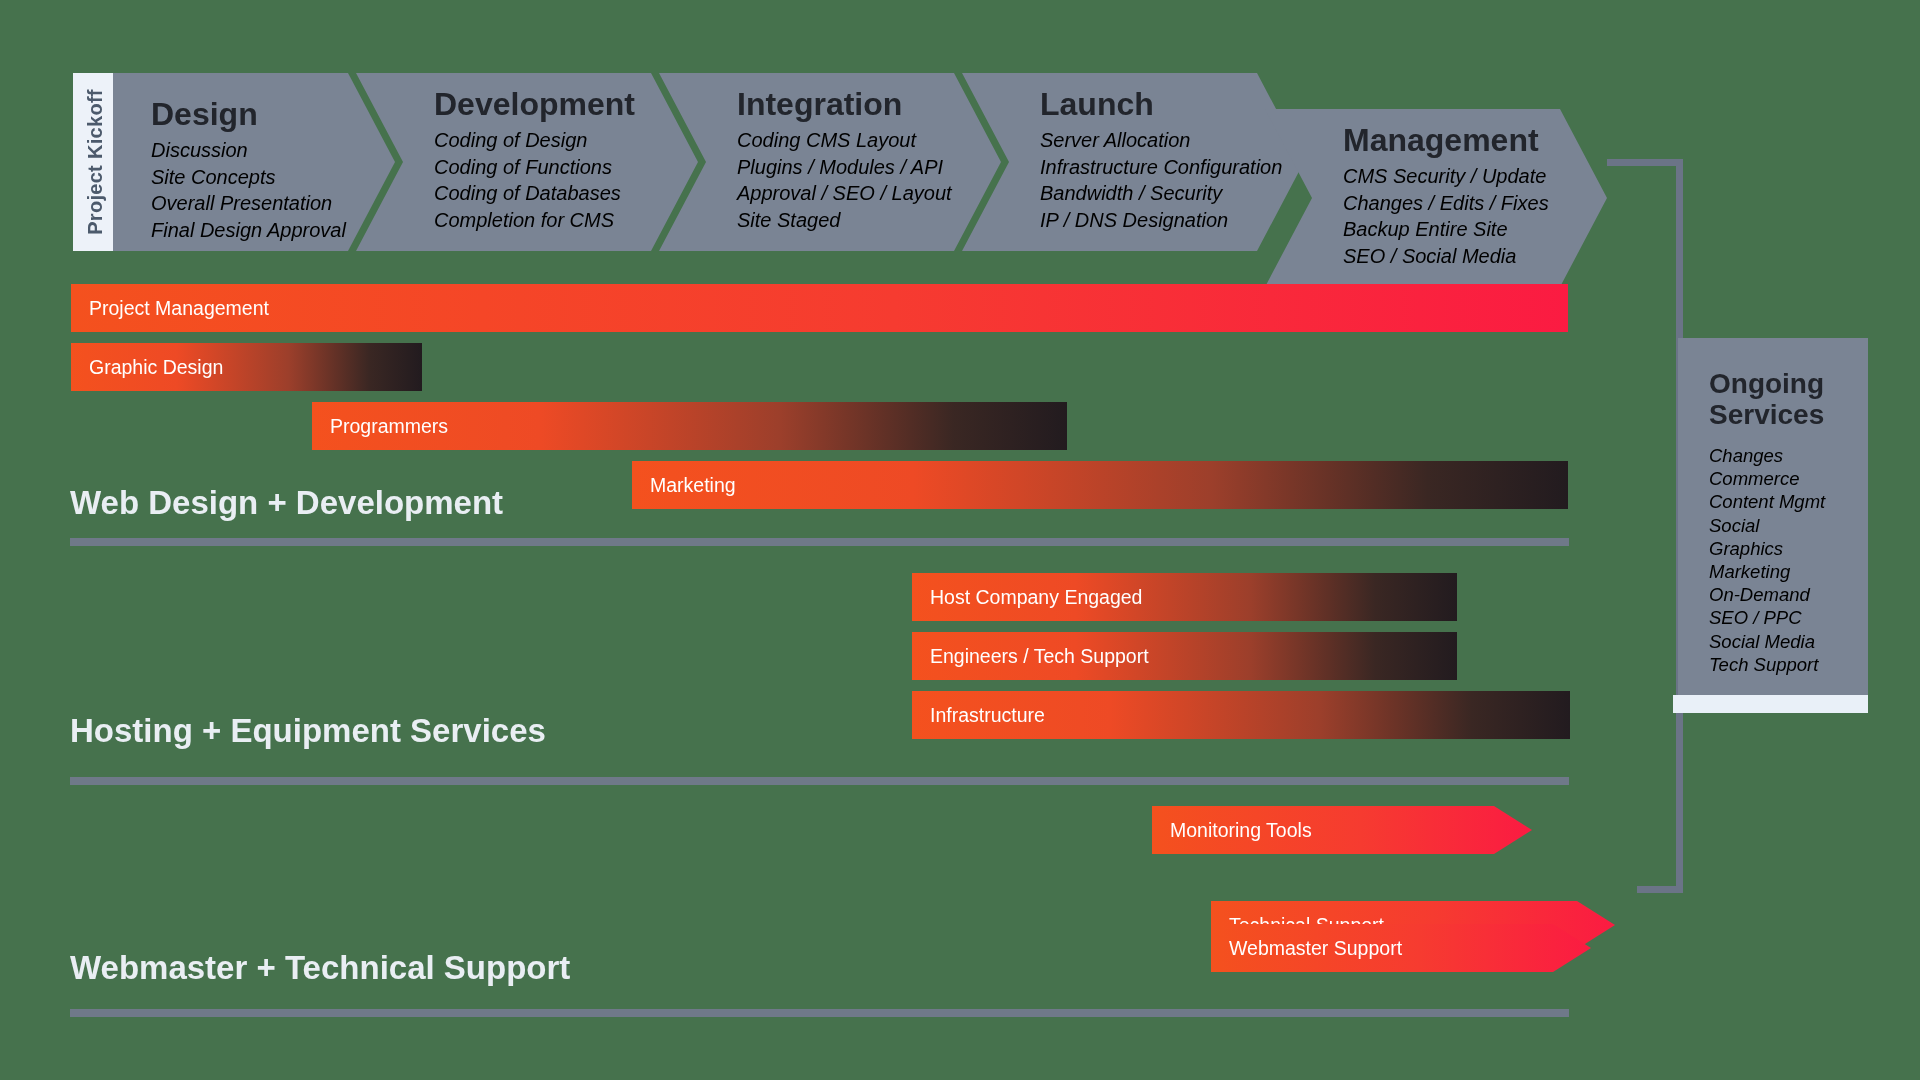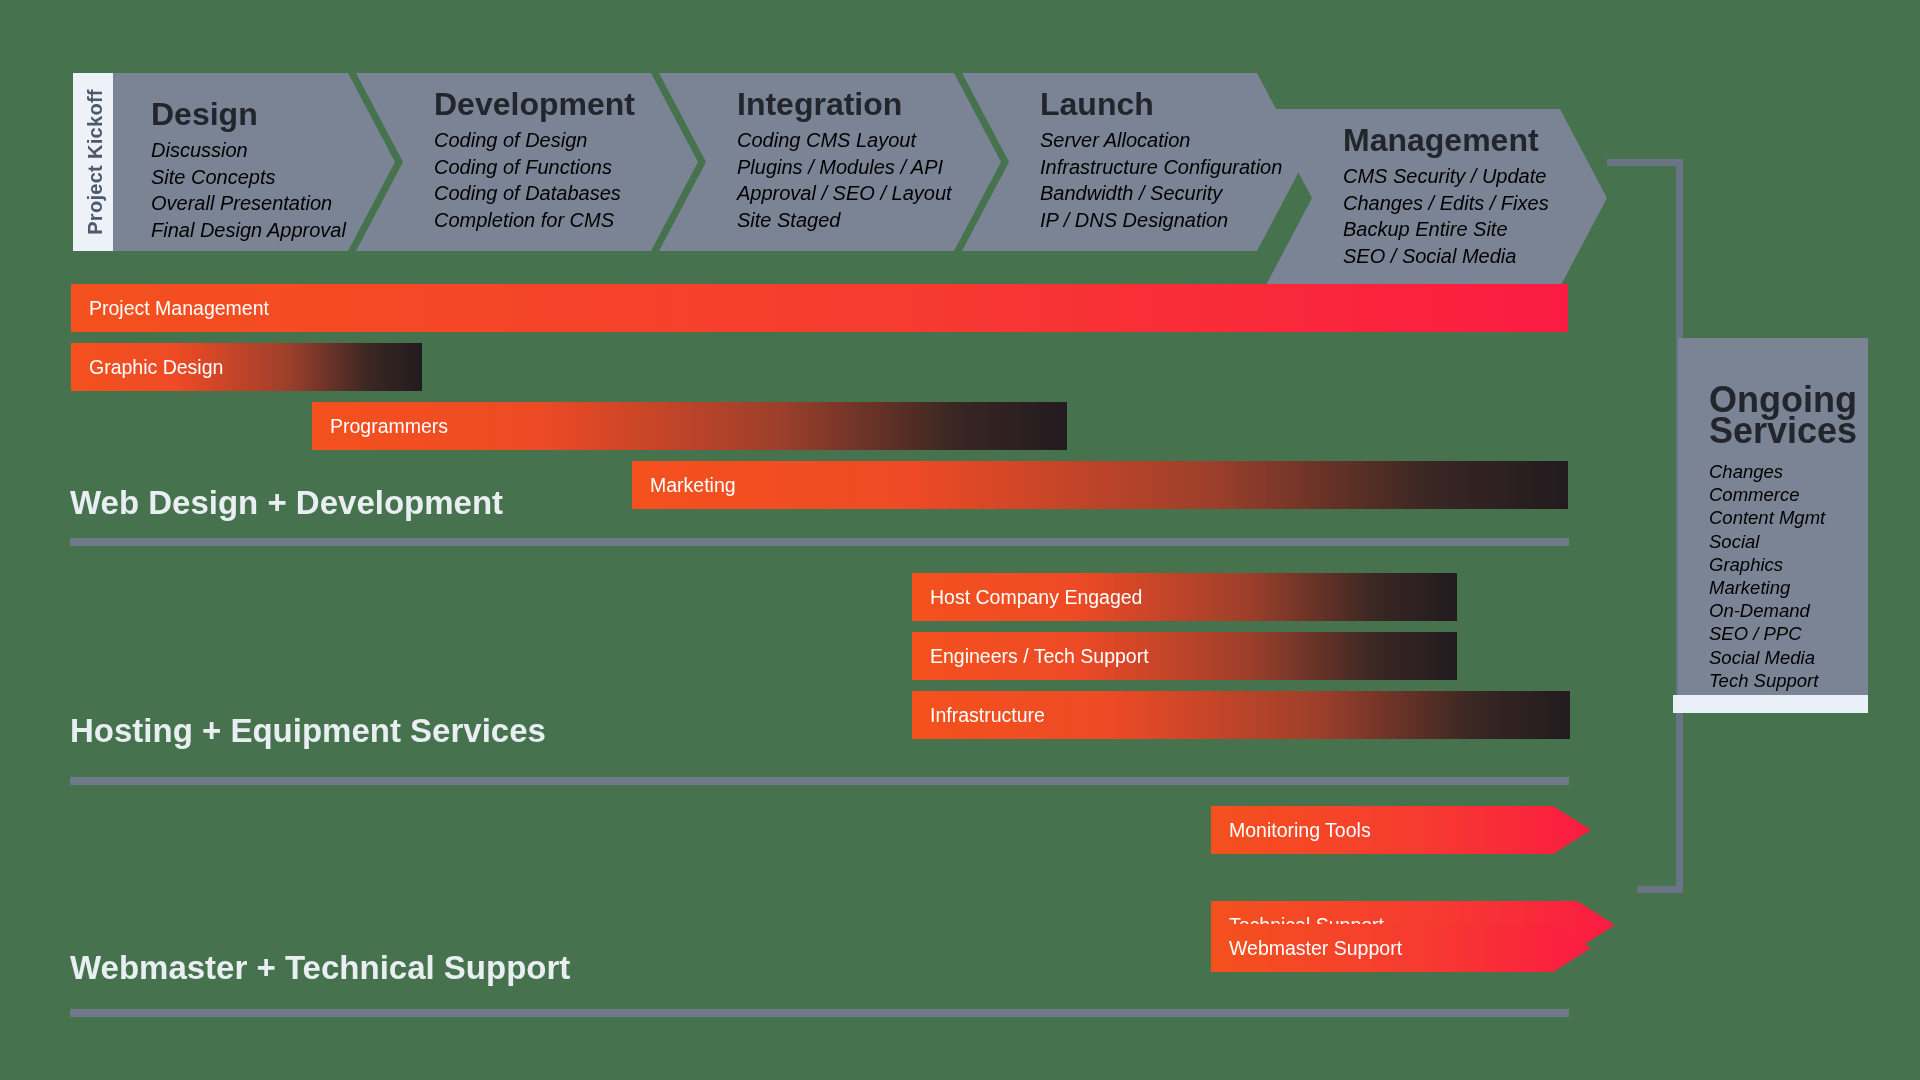--- a/index.html
+++ b/index.html
@@ -66,21 +66,21 @@
   .bracket-top{left:1607px;top:159px;width:76px;height:7px;}
   .bracket-vert{left:1676px;top:159px;width:7px;height:734px;}
   .bracket-bottom{left:1637px;top:886px;width:46px;height:7px;}
 
   .panel{
     left:1678px;top:338px;width:190px;height:357px;background:#7A8494;z-index:2;
     box-sizing:border-box;padding:30px 10px 0 31px;
   }
   .panel-strip{left:1673px;top:695px;width:195px;height:18px;background:#E9F0F8;z-index:2;}
   .panel-title{
-    font-size:36px;font-weight:700;color:#22252C;line-height:31px;margin:16px 0 14px 0;width:140px;
+    font-size:28px;font-weight:700;color:#22252C;line-height:31px;margin:0 0 14px 0;width:140px;
   }
   .panel-item{
     display:block;font-style:italic;font-size:18.5px;line-height:23.2px;color:#000000;white-space:nowrap;
   }
 </style>
 </head>
 <body style="background: rgb(70, 114, 77);">
 
 <div class="abs kickoff">
   <span class="kickoff-text">Project Kickoff</span>
@@ -128,21 +128,21 @@
 
 <div class="abs bar to-red" style="left: 71px; top: 284px; width: 1497px;">Project Management</div>
 <div class="abs bar to-dark" style="left: 71px; top: 343px; width: 351px;">Graphic Design</div>
 <div class="abs bar to-dark" style="left: 312px; top: 402px; width: 755px;">Programmers</div>
 <div class="abs bar to-dark" style="left: 632px; top: 461px; width: 936px;">Marketing</div>
 
 <div class="abs bar to-dark" style="left: 912px; top: 573px; width: 545px;">Host Company Engaged</div>
 <div class="abs bar to-dark" style="left: 912px; top: 632px; width: 545px;">Engineers / Tech Support</div>
 <div class="abs bar to-dark" style="left: 912px; top: 691px; width: 658px;">Infrastructure</div>
 
-<div class="abs bar to-red-arrow" style="left: 1211px; top: 806px; width: 380px;">Monitoring Tools</div>
+<div class="abs bar to-red-arrow" style="left: 1152px; top: 806px; width: 380px;">Monitoring Tools</div>
 <div class="abs bar to-red-arrow" style="left: 1211px; top: 865px; width: 404px; margin-top: 36px;">Technical Support</div>
 <div class="abs bar to-red-arrow" style="left: 1211px; top: 924px; width: 380px;">Webmaster Support</div>
 
 <div class="abs sec-label sec-label-0">Web Design + Development</div>
 <div class="abs divider divider-0"></div>
 
 <div class="abs sec-label sec-label-1">Hosting + Equipment Services</div>
 <div class="abs divider divider-1"></div>
 
 <div class="abs sec-label sec-label-2">Webmaster + Technical Support</div>

